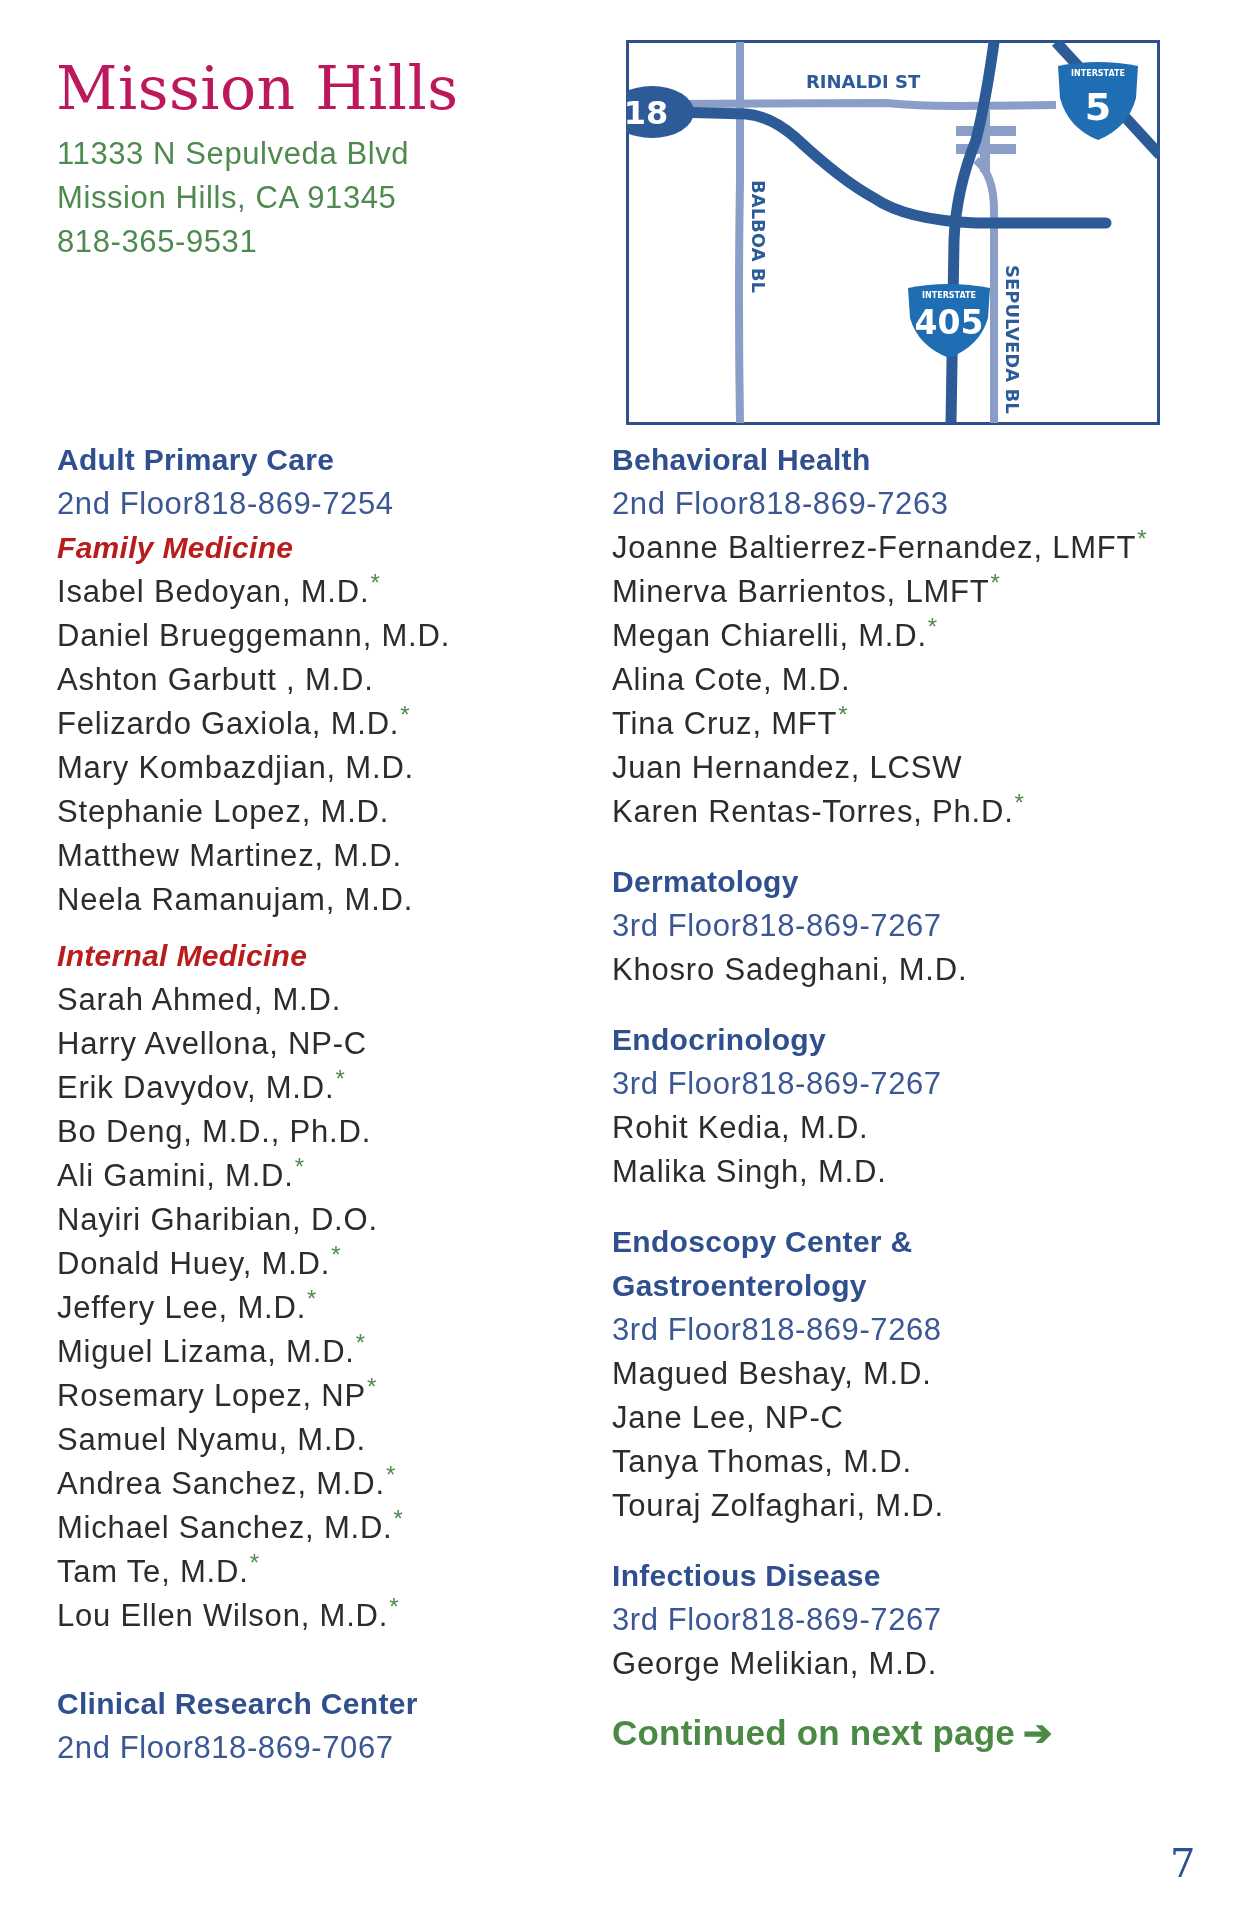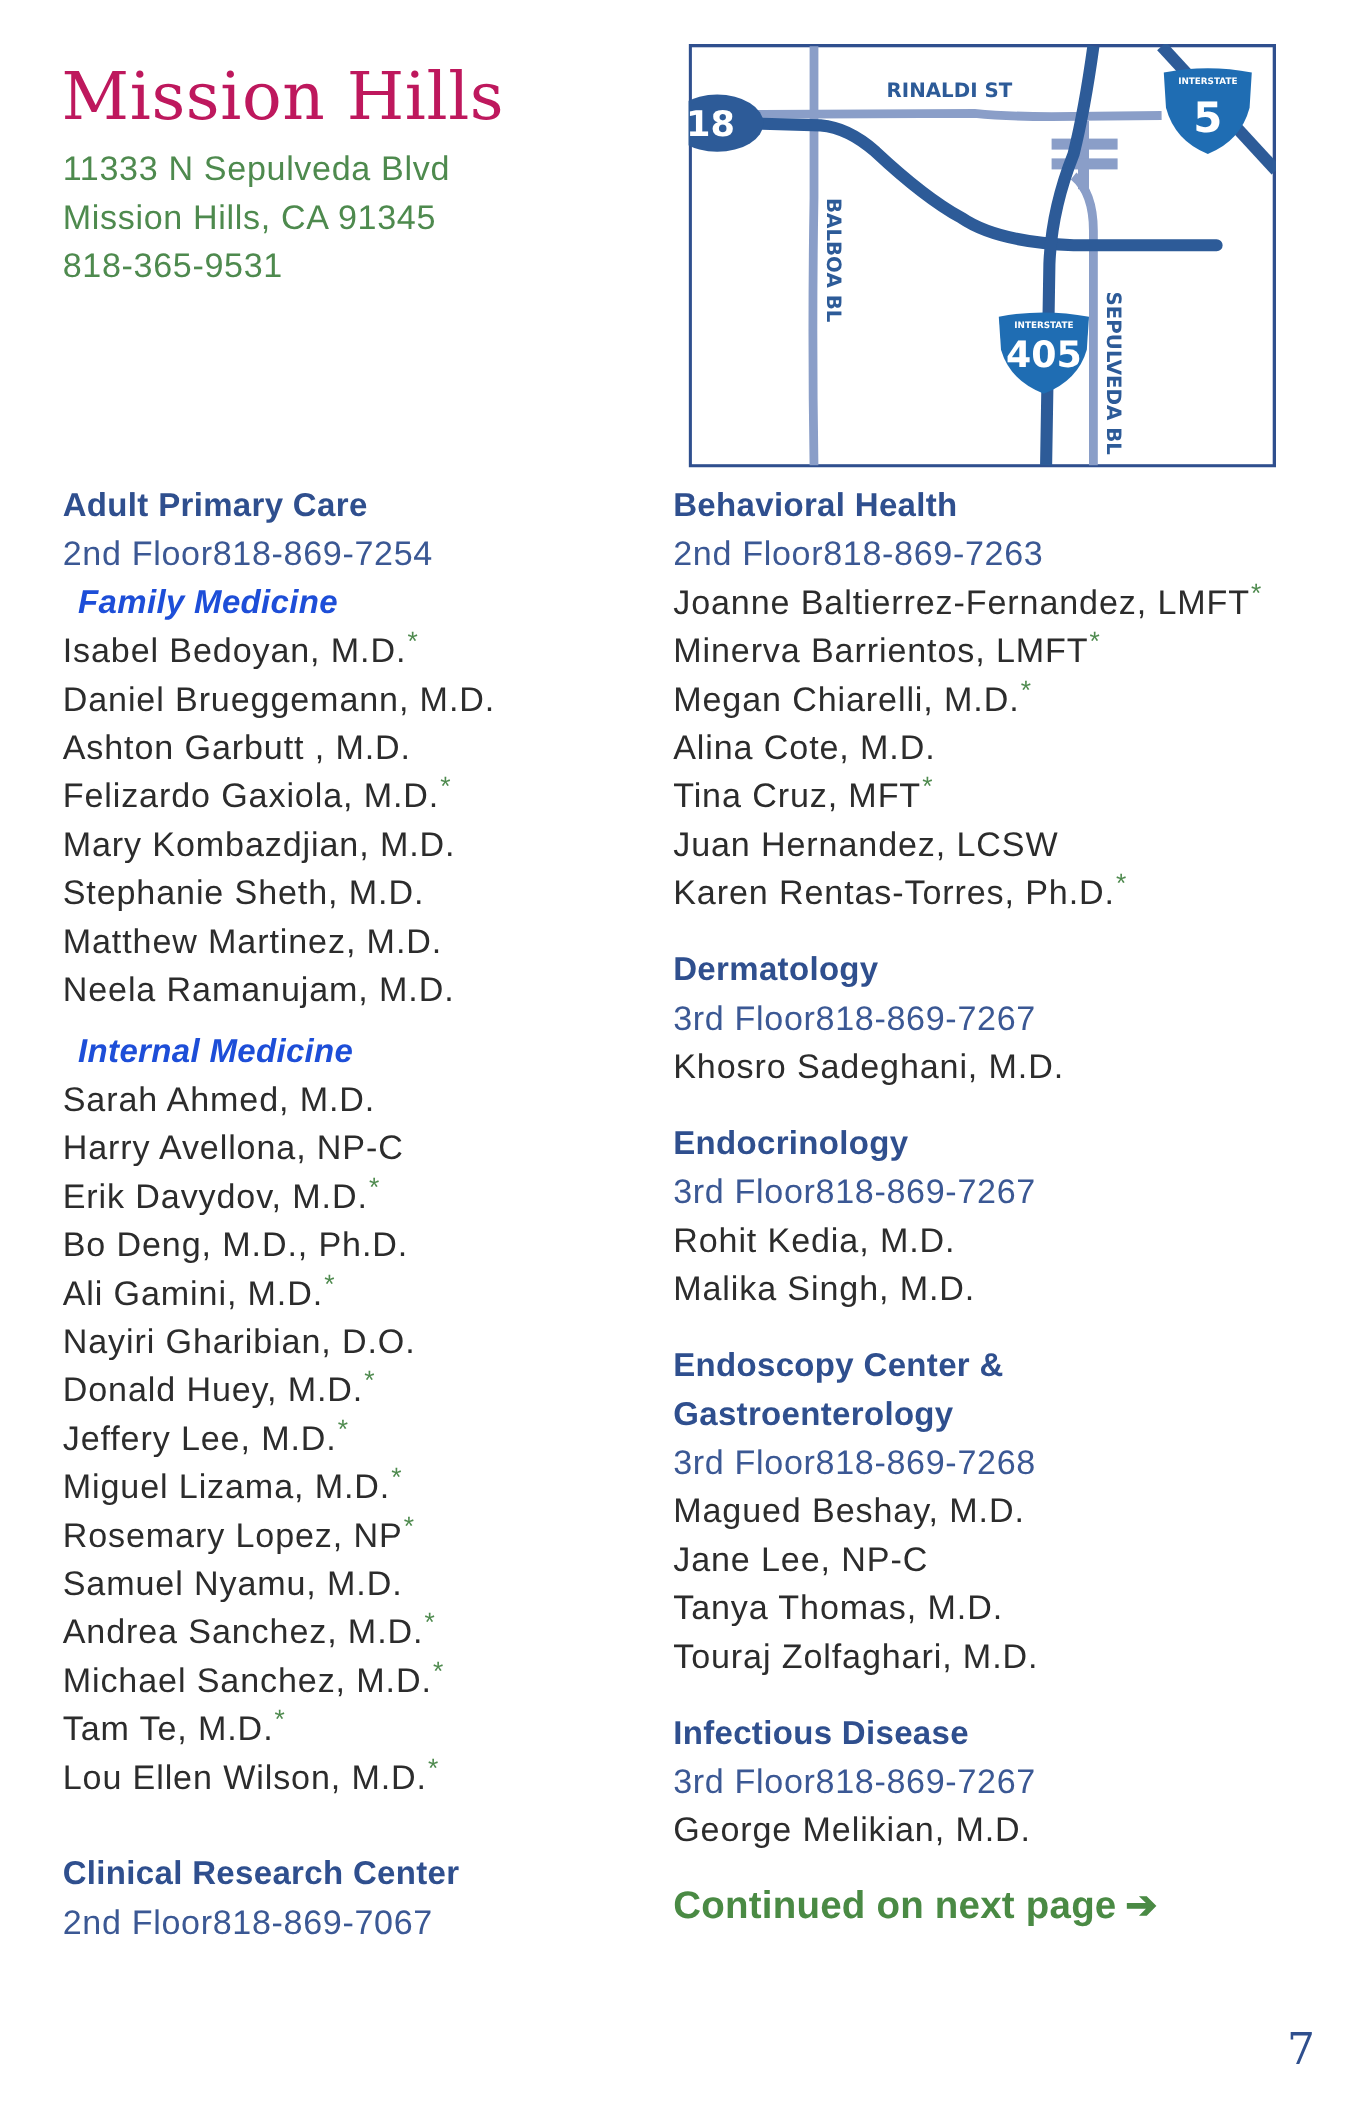--- a/index.html
+++ b/index.html
@@ -10,21 +10,21 @@
   .addr { position:absolute; left:57px; top:132px; color:#4e8a4e; font-family:"Liberation Sans", sans-serif;
           font-size:31px; line-height:44px; letter-spacing:0.6px; font-weight:300; }
   .addr div { white-space:nowrap; }
 
   .col { position:absolute; width:530px; font-family:"Liberation Sans", sans-serif; }
   .col.left { left:57px; top:438px; }
   .col.right { left:612px; top:438px; }
   .section { margin-bottom:0; }
   .sec-head { color:#2f4f8e; font-weight:bold; font-size:30px; line-height:44px; letter-spacing:0.3px; white-space:nowrap; }
   .floor-row { display:flex; color:#3b5894; font-size:31px; line-height:44px; letter-spacing:0.6px; width:530px; }
-  .subhead { color:#1d4ed8; font-style:italic; font-weight:bold; font-size:30px; line-height:44px; letter-spacing:0.3px;margin-left:14px; }
+  .subhead { color:#b91c1c; font-style:italic; font-weight:bold; font-size:30px; line-height:44px; letter-spacing:0.3px; }
   .person { color:#2c2c2c; font-size:31px; line-height:44px; letter-spacing:0.8px; white-space:nowrap; font-weight:300; }
   .star { color:#4e8a4e; font-size:24px; vertical-align:super; line-height:0; margin-left:1px; }
   .gap-sm { height:12px; }
   .gap-md { height:26px; }
   .gap-lg { height:44px; }
 
   .continued { color:#4a8a44; font-weight:bold; font-size:35px; line-height:50px; margin-top:22px; white-space:nowrap; letter-spacing:0.2px; }
   .continued .arrow { margin-left:8px; }
   .page-num { position:absolute; left:1170px; top:1840px; font-family:"DejaVu Serif","Liberation Serif",serif;
               color:#2f4f8e; font-size:40px; }
@@ -94,21 +94,21 @@
       <span>2nd Floor</span>
       <span>818-869-7254</span>
     </div>
     <div class="subhead">Family Medicine</div>
     <div>
       <div class="person"><span>Isabel Bedoyan, M.D.</span><span class="star">*</span></div>
       <div class="person"><span>Daniel Brueggemann, M.D.</span><span class="star"></span></div>
       <div class="person"><span>Ashton Garbutt , M.D.</span><span class="star"></span></div>
       <div class="person"><span>Felizardo Gaxiola, M.D.</span><span class="star">*</span></div>
       <div class="person"><span>Mary Kombazdjian, M.D.</span><span class="star"></span></div>
-      <div class="person"><span>Stephanie Sheth, M.D.</span><span class="star"></span></div>
+      <div class="person"><span>Stephanie Lopez, M.D.</span><span class="star"></span></div>
       <div class="person"><span>Matthew Martinez, M.D.</span><span class="star"></span></div>
       <div class="person"><span>Neela Ramanujam, M.D.</span><span class="star"></span></div>
     </div>
     <div class="gap-sm"></div>
     <div class="subhead">Internal Medicine</div>
     <div>
       <div class="person"><span>Sarah Ahmed, M.D.</span><span class="star"></span></div>
       <div class="person"><span>Harry Avellona, NP-C</span><span class="star"></span></div>
       <div class="person"><span>Erik Davydov, M.D.</span><span class="star">*</span></div>
       <div class="person"><span>Bo Deng, M.D., Ph.D.</span><span class="star"></span></div>

